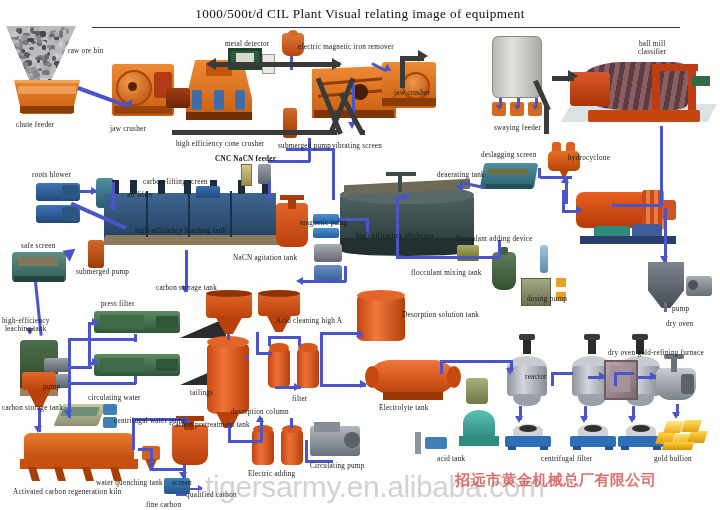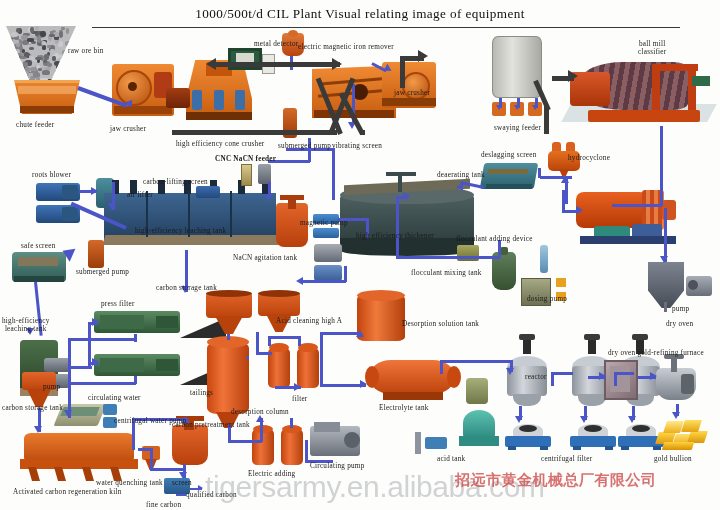--- a/index.html
+++ b/index.html
@@ -837,21 +837,21 @@
   <div class="ar blk" style="left:544px;top:106px;width:0;height:0;"></div>
   <div class="ar blk" style="left:546px;top:78px;width:5px;height:32px;transform:rotate(-24deg);transform-origin:bottom center;"></div>
   <div class="ar blk" style="left:552px;top:76px;width:22px;height:5px;"></div>
   <div class="arh br" style="left:568px;top:70px;"></div>
   <div class="ar blk" style="left:332px;top:130px;width:5px;height:5px;"></div>
 
   <div id="labels">
       <div class="lbl" style="left: 68px; top: 48px;">raw ore bin</div>
       <div class="lbl" style="left: 16px; top: 122px;">chute feeder</div>
       <div class="lbl" style="left: 110px; top: 126px;">jaw crusher</div>
-      <div class="lbl" style="left: 225px; top: 41px; margin-left: 29px;">metal detector</div>
+      <div class="lbl" style="left: 225px; top: 41px;">metal detector</div>
       <div class="lbl" style="left: 298px; top: 44px;">electric magnetic iron remover</div>
       <div class="lbl" style="left: 176px; top: 141px;">high efficiency cone crusher</div>
       <div class="lbl" style="left: 278px; top: 143px;">submerged pump</div>
       <div class="lbl" style="left: 215px; top: 156px; font-weight: bold;">CNC NaCN feeder</div>
       <div class="lbl" style="left: 332px; top: 143px;">vibrating screen</div>
       <div class="lbl" style="left: 394px; top: 90px;">jaw crusher</div>
       <div class="lbl" style="left: 494px; top: 125px;">swaying feeder</div>
       <div class="lbl w" style="left: 638px; top: 41px;">
         <div style="text-align: center;">ball mill</div>
         <div style="text-align: center;">classifier</div>
@@ -877,21 +877,21 @@
       <div class="lbl" style="left: 2px; top: 405px;">carbon storage tank</div>
       <div class="lbl" style="left: 101px; top: 301px;">press filter</div>
       <div class="lbl w" style="left: 2px; top: 318px;">
         <div style="text-align: center;">high-efficiency</div>
         <div style="text-align: center;">leaching tank</div>
       </div>
       <div class="lbl" style="left: 88px; top: 395px;">circulating water</div>
       <div class="lbl" style="left: 114px; top: 418px;">centrifugal water pump</div>
       <div class="lbl" style="left: 156px; top: 285px;">carbon storage tank</div>
       <div class="lbl" style="left: 276px; top: 318px;">Acid cleaning high A</div>
-      <div class="lbl" style="left: 402px; top: 321px; text-align: right;">Desorption solution tank</div>
+      <div class="lbl" style="left: 402px; top: 312px; text-align: right;">Desorption solution tank</div>
       <div class="lbl" style="left: 292px; top: 396px;">filter</div>
       <div class="lbl" style="left: 190px; top: 390px;">tailings</div>
       <div class="lbl" style="left: 231px; top: 409px;">desorption column</div>
       <div class="lbl" style="left: 248px; top: 471px;">Electric adding</div>
       <div class="lbl" style="left: 310px; top: 463px;">Circulating pump</div>
       <div class="lbl" style="left: 172px; top: 422px;">carbon pretreatment tank</div>
       <div class="lbl" style="left: 96px; top: 480px;">water quenching tank</div>
       <div class="lbl" style="left: 172px; top: 480px;">screen</div>
       <div class="lbl" style="left: 186px; top: 492px;">qualified carbon</div>
       <div class="lbl" style="left: 146px; top: 502px;">fine carbon</div>

